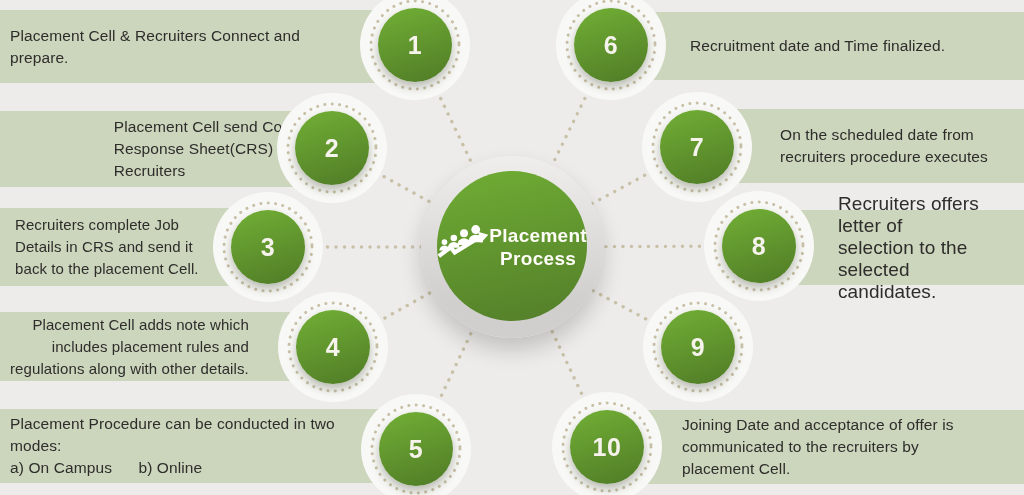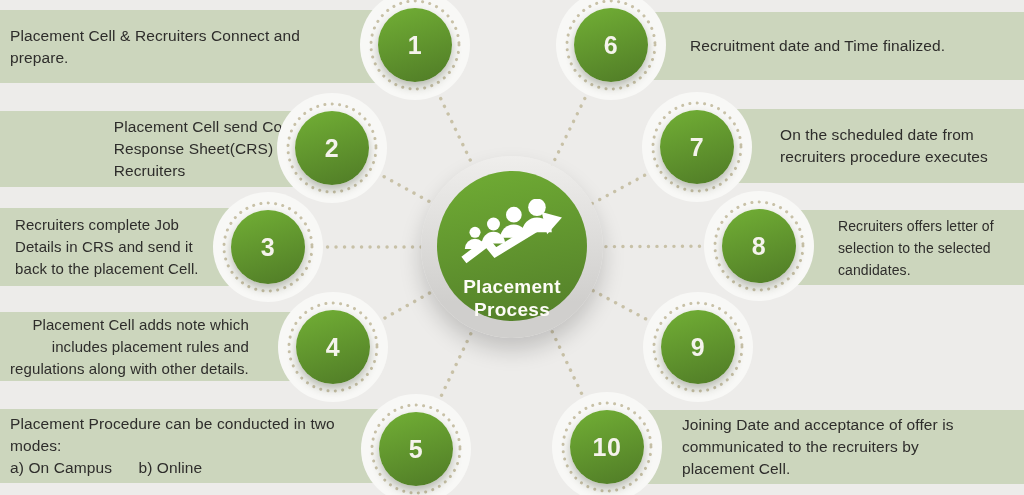--- a/index.html
+++ b/index.html
@@ -26,21 +26,21 @@
   }
   .node span{color:#f5f3ec;font-size:25px;font-weight:bold;letter-spacing:.5px;}
   .center-ring{
     position:absolute;left:421px;top:156px;width:182px;height:182px;border-radius:50%;
     background:linear-gradient(180deg,#efeeec 0%,#d0cfcd 80%);
     box-shadow:0 12px 22px rgba(0,0,0,.18);z-index:4;
   }
   .center-green{
     position:absolute;left:16px;top:15px;width:150px;height:150px;border-radius:50%;
     background:linear-gradient(168deg,#6da833 10%,#54802a 95%);
-    display:flex;flex-direction:column;align-items:center;justify-content:flex-end;
+    display:flex;align-items:center;justify-content:center;
   }
   .center-green svg{display:block;margin-top:-4px;}
   .center-title{
     text-align:center;color:#fdfcf7;font-weight:bold;font-size:19px;
     line-height:23px;letter-spacing:.3px;margin-top:2px;
   }
 </style>
 </head>
 <body>
 
@@ -71,21 +71,21 @@
 a) On Campus      b) Online</p>
   </div>
   <div class="band" style="left:611px;top:12px;width:413px;height:68px;padding-left:79px;">
     <p>Recruitment date and Time finalized.</p>
   </div>
   <div class="band" style="left:697px;top:109px;width:327px;height:74px;padding-left:83px;">
     <p>On the scheduled date from
 recruiters procedure executes</p>
   </div>
   <div class="band" style="left:759px;top:210px;width:265px;height:75px;padding-left:79px;">
-    <p style="font-size:14px;">Recruiters offers letter of
+    <p style="font-size:19px;">Recruiters offers letter of
 selection to the selected
 candidates.</p>
   </div>
   <div class="band" style="left:607px;top:410px;width:417px;height:74px;padding-left:75px;">
     <p>Joining Date and acceptance of offer is
 communicated to the recruiters by
 placement Cell.</p>
   </div>
 
   <svg class="net" width="1024" height="495">

